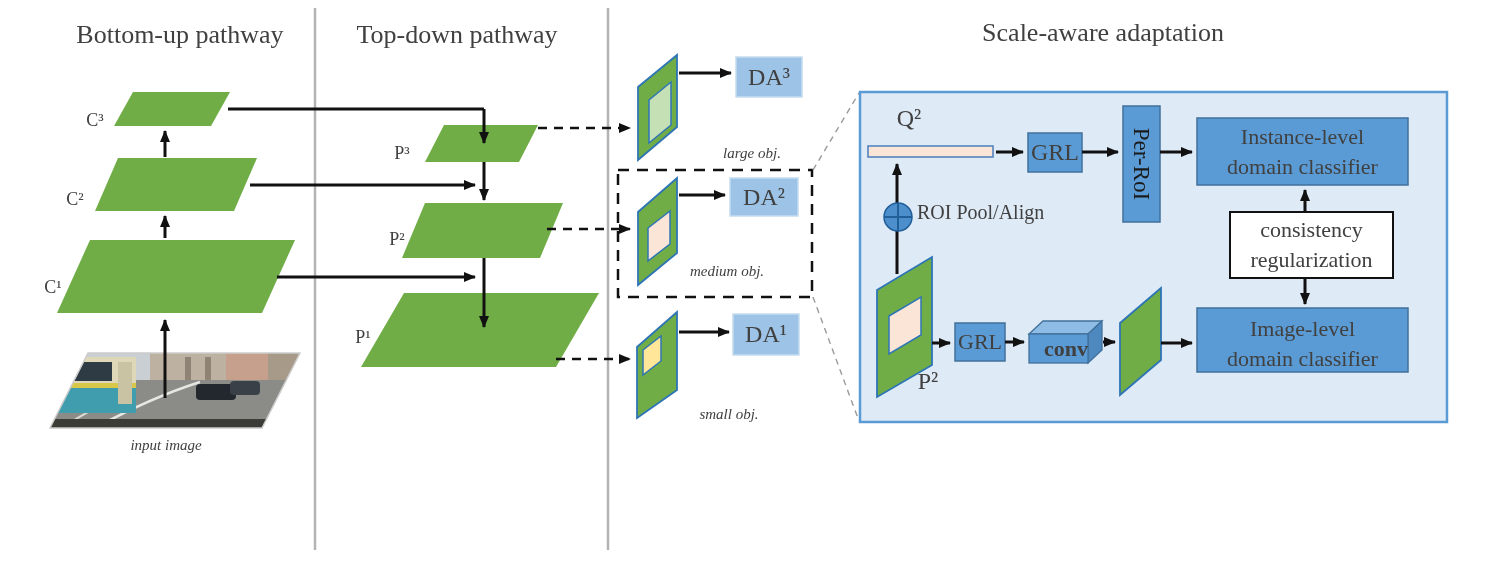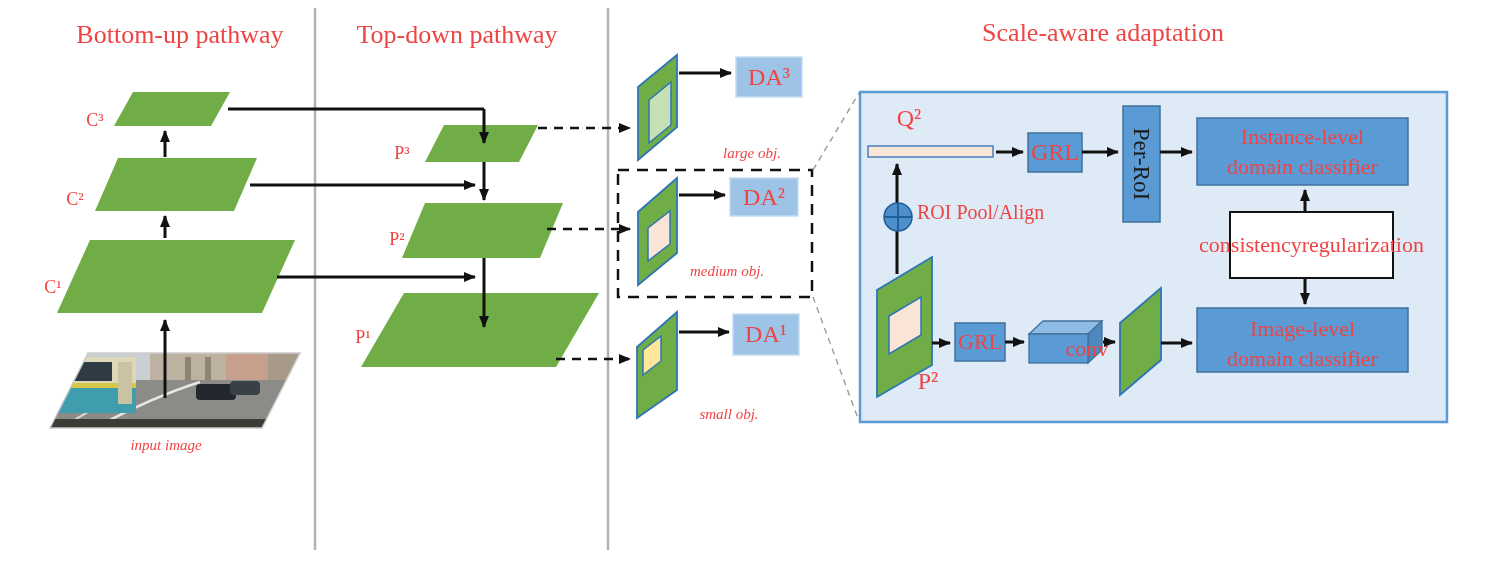--- a/index.html
+++ b/index.html
@@ -5,21 +5,21 @@
   html,body{margin:0;padding:0;background:#ffffff;}
   .canvas{
     position:relative;
     width:1493px;height:564px;
     background:#ffffff;
     font-family:"Liberation Serif", serif;
     color:#1a1a1a;
     overflow:hidden;
   }
   .canvas svg{position:absolute;left:0;top:0;}
-  .lbl{position:absolute;white-space:nowrap;color:#ef4444;}
+  .lbl{position:absolute;white-space:nowrap;color:#404040;}
   .center{display:flex;align-items:center;justify-content:center;text-align:center;}
   .sec-title{font-size:26px;}
   .lvl{font-size:18px;margin-top:12px;}
   .ital{font-style:italic;font-size:15px;}
   .da-lbl{font-size:24px;}
   .boxtxt{font-size:24px;}
   .classifier{font-size:22px;line-height:1.35;}
   .q-lbl{font-size:24px;}
   .roip{font-size:20px;}
   .perroi{
@@ -173,27 +173,27 @@
 <div class="lbl roip" style="left:917px;top:201px;">ROI Pool/Align</div>
 
 <div class="lbl boxtxt center" style="left:1028px;top:133px;width:54px;height:39px;">GRL</div>
 <div class="perroi">Per-RoI</div>
 
 <div class="lbl classifier center" style="left:1197px;top:118px;width:211px;height:67px;flex-direction:column;">
   <div>Instance-level</div>
   <div>domain classifier</div>
 </div>
 
-<div class="lbl classifier center" style="left:1230px;top:212px;width:163px;height:66px;flex-direction:row;">
+<div class="lbl classifier center" style="left:1230px;top:212px;width:163px;height:66px;flex-direction:column;">
   <div>consistency</div>
   <div>regularization</div>
 </div>
 
 <div class="lbl classifier center" style="left:1197px;top:292px;width:211px;height:64px;flex-direction:column;margin-top:20px;">
   <div>Image-level</div>
   <div>domain classifier</div>
 </div>
 
 <div class="lbl boxtxt center" style="left:903px;top:366px;width:50px;height:30px;">P²</div>
 <div class="lbl boxtxt center" style="left:955px;top:323px;width:50px;height:38px;font-size:22px;">GRL</div>
-<div class="lbl convtxt center" style="left:1050px;top:334px;width:74px;height:29px;">conv</div>
+<div class="lbl convtxt center" style="left:1029px;top:334px;width:74px;height:29px;font-weight:bold;">conv</div>
 
 </div>
 
 </body></html>

